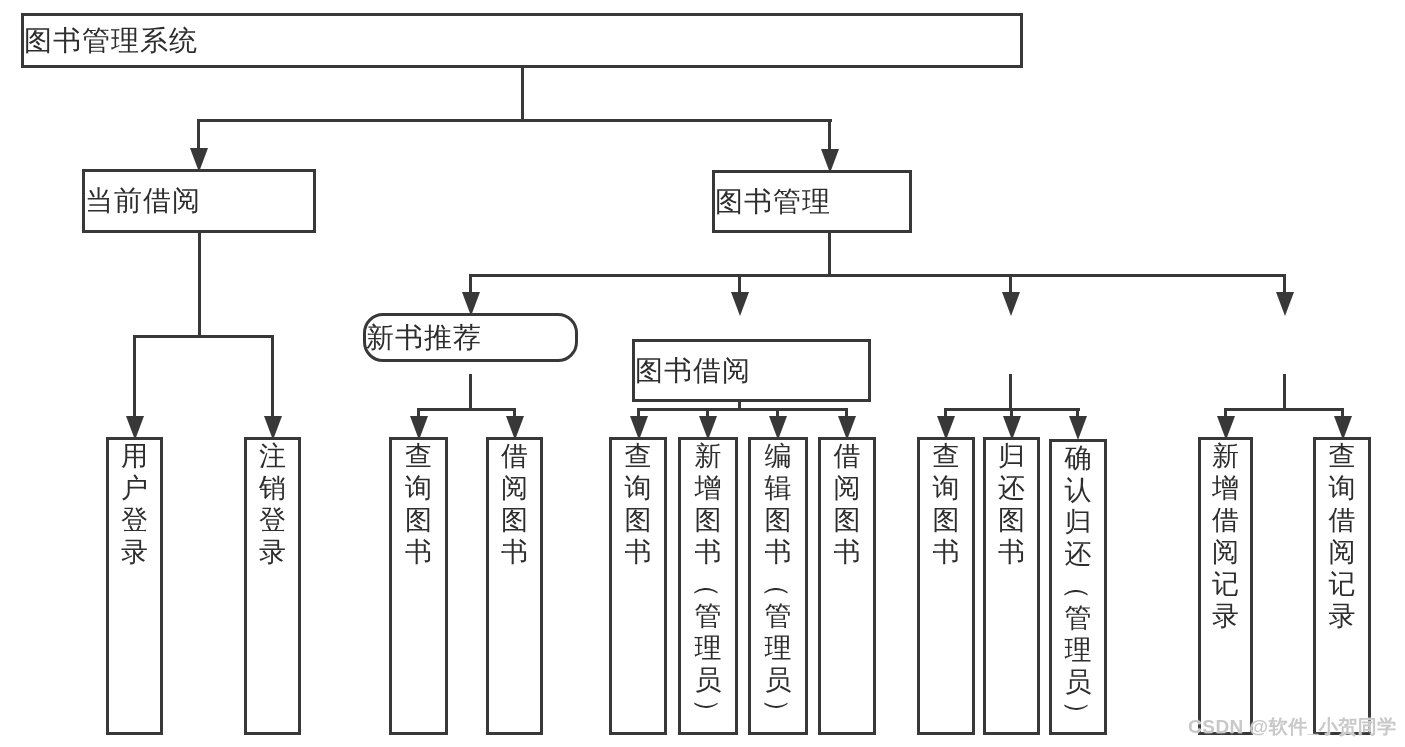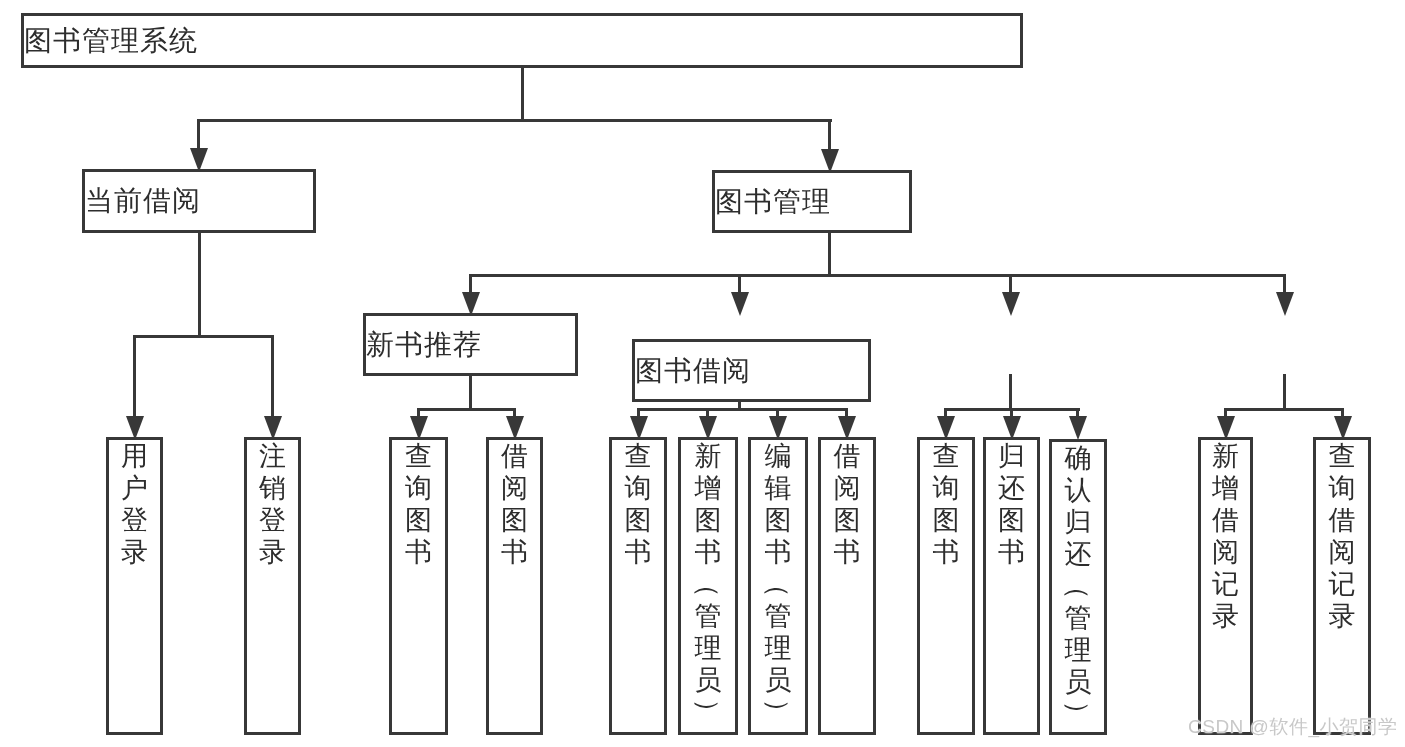--- a/index.html
+++ b/index.html
@@ -61,20 +61,21 @@
   #watermark {
     position: absolute;
     left: 1188px;
     top: 714px;
     font-size: 19px;
     letter-spacing: 0.5px;
     color: var(--wm, #c8c8c8);
     text-shadow: 0 0 2px #ffffff, 0 0 1px #ffffff;
     white-space: nowrap;
     z-index: 10;
+    font-weight: bold;
   }
 </style>
 </head>
 <body>
 
 <div id="canvas">
   <span id="watermark">CSDN @软件_小贺同学</span>
 <div class="cline" style="left: 521px; top: 66px; width: 3px; height: 55px;"></div>
     <div class="cline" style="left: 197px; top: 119px; width: 635px; height: 3px;"></div>
     <div class="cline" style="left: 197px; top: 119px; width: 3px; height: 31px;"></div>
@@ -129,21 +130,21 @@
     <div class="ahead" style="left: 1333.5px; top: 416px;"></div>
     <div class="node h" style="left: 21px; top: 13px; width: 1002px; height: 55px;">
       <span>图书管理系统</span>
     </div>
     <div class="node h" style="left: 82px; top: 169px; width: 234px; height: 64px;">
       <span>当前借阅</span>
     </div>
     <div class="node h" style="left: 712px; top: 170px; width: 200px; height: 63px;">
       <span>图书管理</span>
     </div>
-    <div class="node h" style="left: 363px; top: 313px; width: 215px; height: 63px;">
+    <div class="node h" style="left: 363px; top: 313px; width: 215px; height: 49px; border-radius: 20px;">
       <span>新书推荐</span>
     </div>
     <div class="node h" style="left: 632px; top: 313px; width: 239px; height: 63px; margin-top: 26px;">
       <span>图书借阅</span>
     </div>
     <div class="node v" style="left: 106px; top: 437px; width: 57px; height: 298px;">
       <span class="vchar">用</span>
       <span class="vchar">户</span>
       <span class="vchar">登</span>
       <span class="vchar">录</span>

